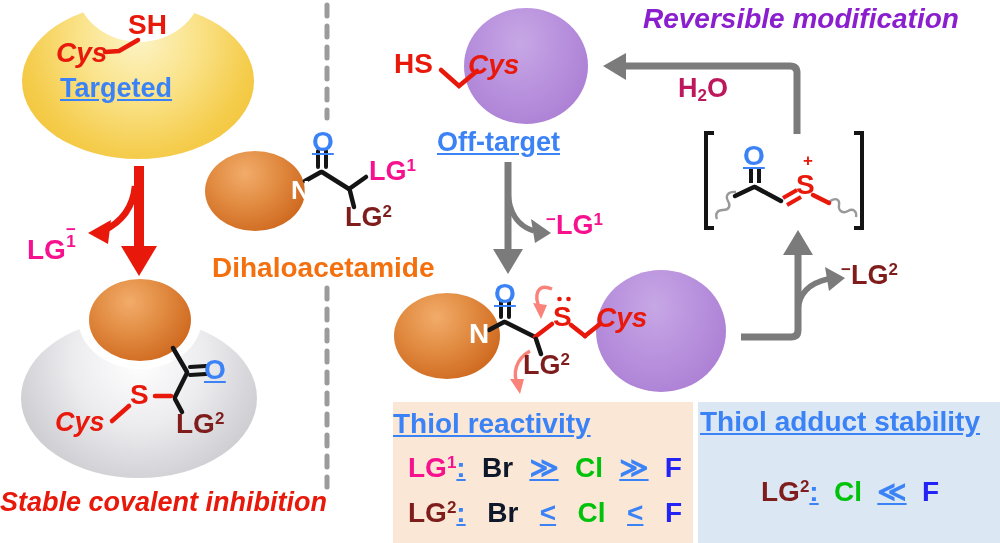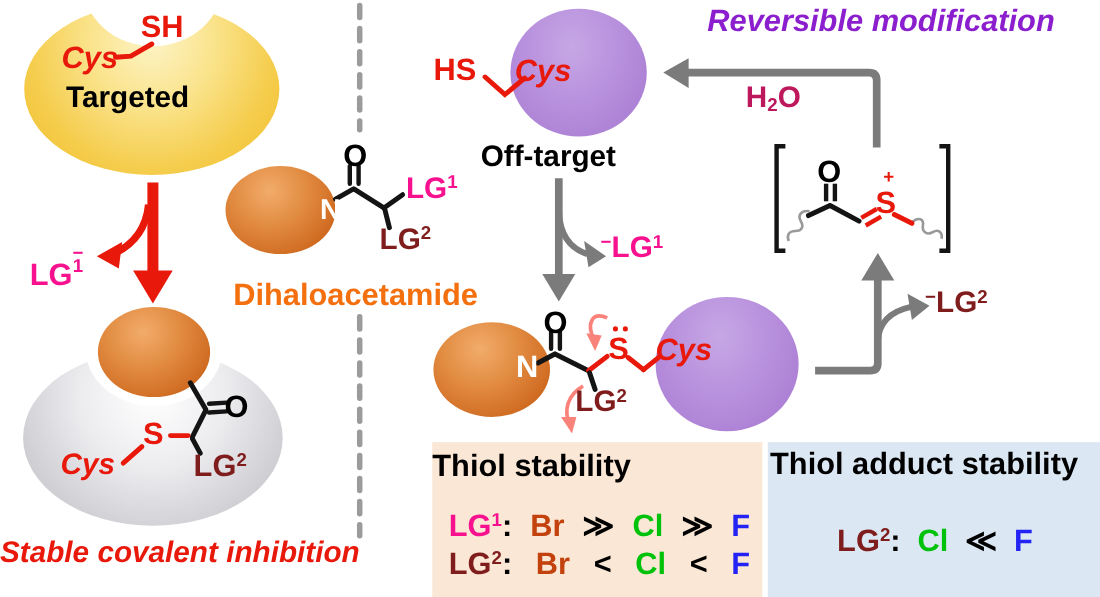--- a/index.html
+++ b/index.html
@@ -16,22 +16,22 @@
   .lblue{background:#DBE7F3;}
   svg.layer{position:absolute;left:0;top:0;z-index:2;}
   .blobs{position:absolute;left:0;top:0;width:100%;height:100%;z-index:1;}
   .texts{position:absolute;left:0;top:0;width:100%;height:100%;z-index:3;}
   .t{position:absolute;white-space:nowrap;line-height:1;font-size:27px;}
   .f28{font-size:28px;} .f26{font-size:26px;} .f17{font-size:17px;}
   .it{font-style:italic;}
   .ctr{text-align:left;}
   .red{color:#E8190B;} .magenta{color:#F7118F;} .purple{color:#7f1d1d;}
   .violet{color:#8B1FCE;} .orangetxt{color:#F4700F;} .blue{color:#be185d;}
-  .blacktxt{color:#000000;} .white{color:#fff;} .green{color:#00C20A;}
-  .fblue{color:#2323F5;} .brred{color:#c2410c;}
+  .blacktxt{color:#3b82f6;text-decoration:underline;} .white{color:#fff;} .green{color:#00C20A;}
+  .fblue{color:#2323F5;} .brred{color:#0f172a;}
   .sup{font-size:17px;position:relative;top:-9px;}
   .sub{font-size:17px;position:relative;top:4px;}
   .supstack{display:inline-block;font-size:17px;line-height:0.7;vertical-align:12px;text-align:center;}
   .supstack span{display:block;}
   .row{display:flex;justify-content:space-between;align-items:baseline;font-size:28px;}
 </style>
 </head>
 <body>
 
 <div class="canvas">
@@ -183,22 +183,22 @@
     <span class="t red f28" style="left:553px;top:303px;">S</span>
     <span class="t red f28 it" style="left:596px;top:304px;">Cys</span>
     <span class="t purple" style="left:523px;top:352px;"><span>LG</span><span class="sup">2</span></span>
 
     <span class="t blacktxt f28" style="left:743px;top:142px;">O</span>
     <span class="t red f28" style="left:796px;top:171px;">S</span>
     <span class="t red f17" style="left:803px;top:152px;">+</span>
 
     <span class="t purple" style="left:841px;top:262px;"><span class="sup">−</span><span>LG</span><span class="sup">2</span></span>
 
-    <span class="t blacktxt f28 ctr" style="left:393px;top:410px;width:300px;">Thiol stability</span>
-    <div class="t row" style="left:408px;top:464px;width:274px;">
+    <span class="t blacktxt f28 ctr" style="left:393px;top:410px;width:300px;">Thiol reactivity</span>
+    <div class="t row" style="left:408px;top:454px;width:274px;">
       <span><span class="magenta"><span>LG</span><span class="sup">1</span></span><span class="blacktxt">:</span></span>
       <span class="brred">Br</span>
       <span class="blacktxt">≫</span>
       <span class="green">Cl</span>
       <span class="blacktxt">≫</span>
       <span class="fblue">F</span>
     </div>
     <div class="t row" style="left:408px;top:499px;width:274px;">
       <span><span class="purple"><span>LG</span><span class="sup">2</span></span><span class="blacktxt">:</span></span>
       <span class="brred">Br</span>

